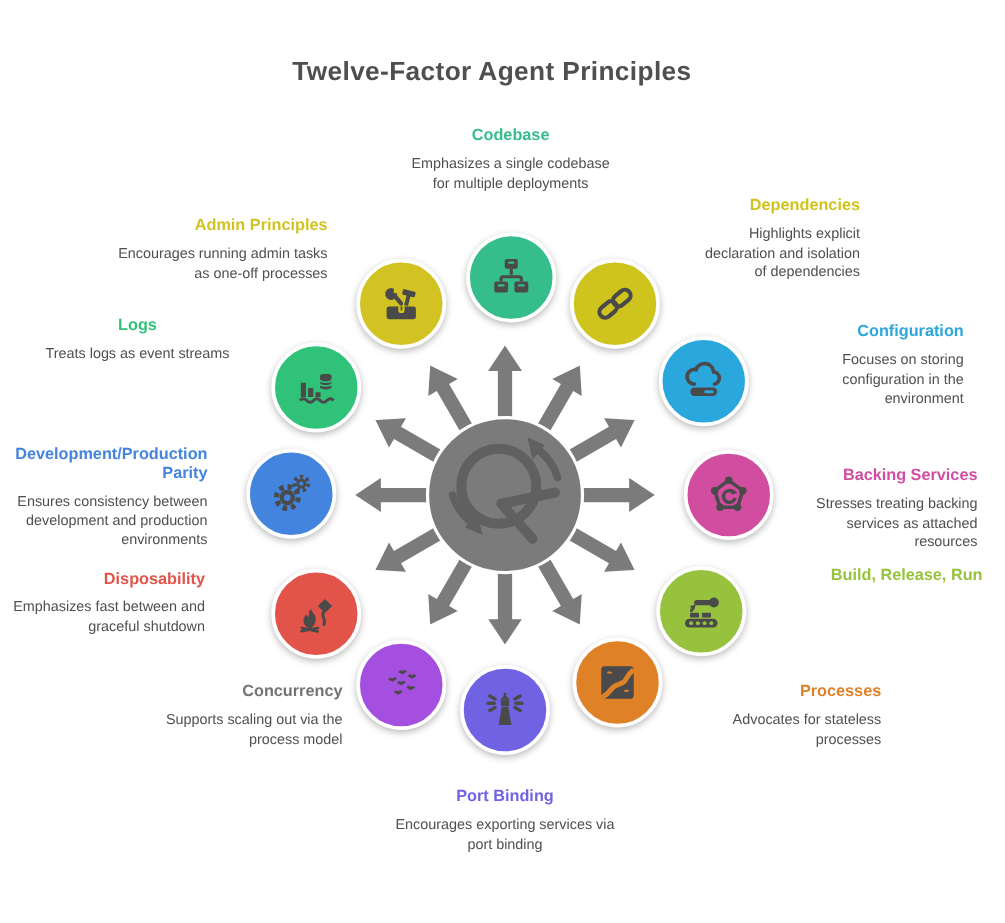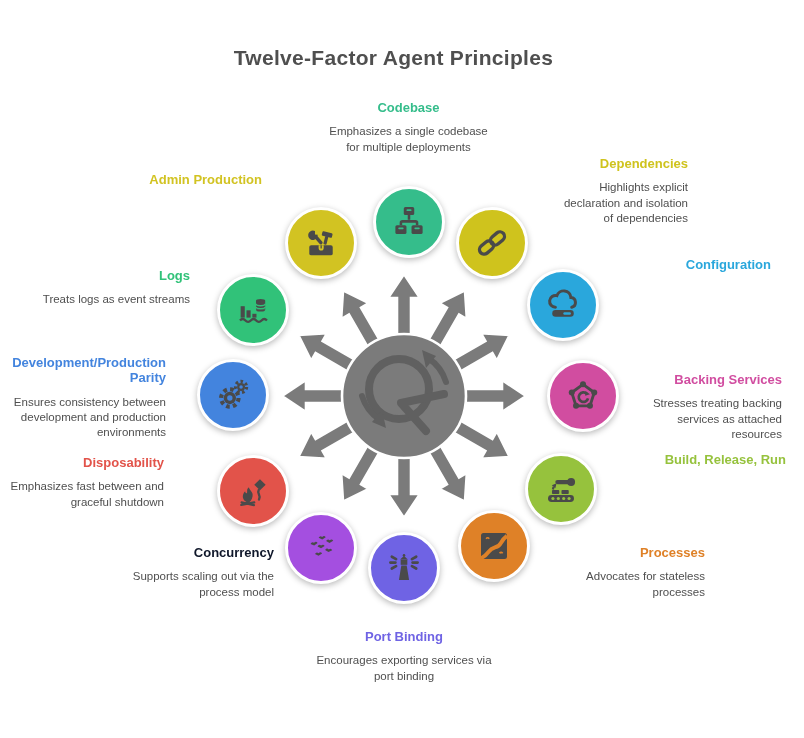--- a/index.html
+++ b/index.html
@@ -31,21 +31,21 @@
   .t0{left:326px;top:100px;width:165px;}
   .t1{left:553px;top:156px;width:135px;}
   .t2{left:626px;top:257px;width:145px;}
   .t3{left:650px;top:372px;width:132px;}
   .t4{left:626px;top:452px;width:160px;}
   .t5{left:555px;top:545px;width:150px;}
   .t6{left:314px;top:629px;width:180px;}
   .t7{right:530px;top:545px;width:175px;}
   .t8{right:640px;top:455px;width:172px;}
   .t9{right:638px;top:355px;width:190px;}
-  .t10{right:614px;top:268px;width:160px;}
+  .t10{right:614px;top:252px;width:160px;text-align:center;}
   .t11{right:542px;top:172px;width:180px;}
   .hub{position:absolute;left:274px;top:266px;}
 </style>
 </head>
 <body>
 
 <div class="canvas">
 
   <div class="title">Twelve-Factor Agent Principles</div>
 
@@ -108,20 +108,21 @@
 
   <div class="circle c2" style="background-color: rgb(42, 167, 220);">
     <svg viewBox="0 0 24 24">
       <path d="M7.2 13.4a3.7 3.7 0 1 1 .9-7.3 4.6 4.6 0 0 1 8.9 1.2 3.1 3.1 0 0 1 .5 6.1" stroke="#4a4a4a" stroke-width="1.9" fill="none" stroke-linecap="round"></path>
       <rect x="5.2" y="15.2" width="13.6" height="4.2" rx="2.1" fill="#4a4a4a"></rect>
       <rect x="12.2" y="16.5" width="4.8" height="1.6" rx="0.8" fill="#2aa7dc"></rect>
     </svg>
   </div>
   <div class="ntext t2 ta-l">
     <div class="nlabel" style="color: rgb(42, 167, 220);">Configuration</div>
+    <div class="ndesc">Focuses on storing configuration in the environment</div>
   </div>
 
   <div class="circle c3" style="background-color: rgb(209, 77, 160);">
     <svg viewBox="0 0 24 24">
       <path d="M12 4.6 19.1 9.8 16.4 18.2 7.6 18.2 4.9 9.8 Z" stroke="#4a4a4a" stroke-width="1.8" fill="none" stroke-linejoin="round"></path>
       <circle cx="12" cy="4.6" r="1.9" fill="#4a4a4a"></circle>
         <circle cx="19.1" cy="9.8" r="1.9" fill="#4a4a4a"></circle>
       <circle cx="16.4" cy="18.2" r="1.9" fill="#4a4a4a"></circle>
         <circle cx="7.6" cy="18.2" r="1.9" fill="#4a4a4a"></circle>
       <circle cx="4.9" cy="9.8" r="1.9" fill="#4a4a4a"></circle>
@@ -189,21 +190,21 @@
       </defs>
       <use href="#bird" transform="translate(10.5,5.6) rotate(-8)"></use>
       <use href="#bird" transform="translate(15.2,7.6) rotate(-4)"></use>
       <use href="#bird" transform="translate(5.4,9.4) rotate(-10)"></use>
       <use href="#bird" transform="translate(9.8,11) rotate(-6)"></use>
       <use href="#bird" transform="translate(14.6,13.2)"></use>
       <use href="#bird" transform="translate(8.2,15.8) rotate(-6)"></use>
     </svg>
   </div>
   <div class="ntext t7 ta-r">
-    <div class="nlabel" style="color: #0f172a;">Concurrency</div>
+    <div class="nlabel" style="color: #737373;">Concurrency</div>
     <div class="ndesc">Supports scaling out via the process model</div>
   </div>
 
   <div class="circle c8" style="background-color: rgb(226, 83, 74);">
     <svg viewBox="0 0 24 24">
       <path d="M8.8 19.4 C5.2 18.4 4.6 14.6 7 12.2 C7.2 13.6 8.3 14 8.3 12.6 C8.4 11.4 8 10.6 9.4 9.6 C9.9 12 12.3 12.4 11.7 15.4 C11.3 17.5 10.4 18.8 8.8 19.4 Z" fill="#4a4a4a"></path>
       <path d="M4.6 20.8 12.8 19.2 M4.8 19.2 12.6 20.9" stroke="#4a4a4a" stroke-width="1.4" stroke-linecap="round"></path>
       <polygon points="16.4,4.6 20,8.1 16.4,11.6 12.8,8.1" fill="#4a4a4a"></polygon>
       <path d="M15.6 11.4 C14.2 13.8 17.4 14.4 15.8 17.4" stroke="#4a4a4a" stroke-width="1.5" fill="none" stroke-linecap="round"></path>
     </svg>
@@ -255,16 +256,17 @@
       <path d="M11.1 13.4 v1.7 a1 1 0 0 0 2 0 v-1.7" stroke="#d2c322" stroke-width="1.2" fill="none"></path>
       <path d="M9.5 8.6 A3 3 0 1 1 8.2 4.4 L8.2 6.6 10 6.8 Z" fill="#4a4a4a"></path>
       <path d="M9 8.4 11.9 11.8" stroke="#4a4a4a" stroke-width="2.2" stroke-linecap="round"></path>
       <g transform="rotate(14 15.8 7)">
         <rect x="12.5" y="5.2" width="6.6" height="2.9" rx="0.7" fill="#4a4a4a"></rect>
         <rect x="14.9" y="7.7" width="2" height="5.4" rx="0.5" fill="#4a4a4a"></rect>
       </g>
     </svg>
   </div>
   <div class="ntext t11 ta-r">
-    <div class="nlabel" style="color: rgb(210, 195, 34);">Admin Production</div>
+    <div class="nlabel" style="color: rgb(210, 195, 34);">Admin Principles</div>
+    <div class="ndesc">Encourages running admin tasks as one-off processes</div>
   </div>
 
 </div>
 
 </body></html>

